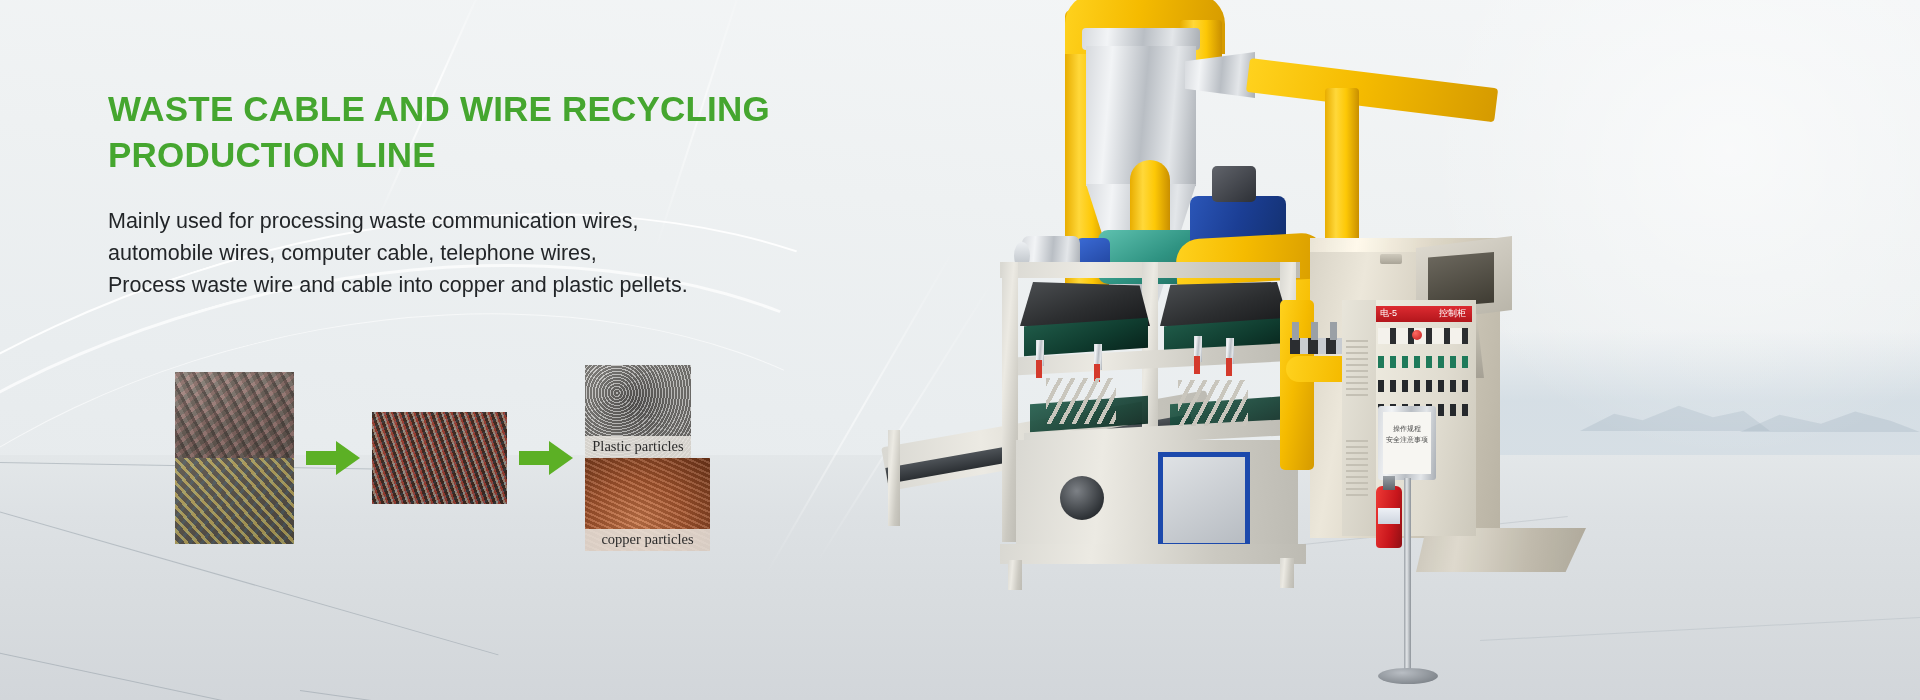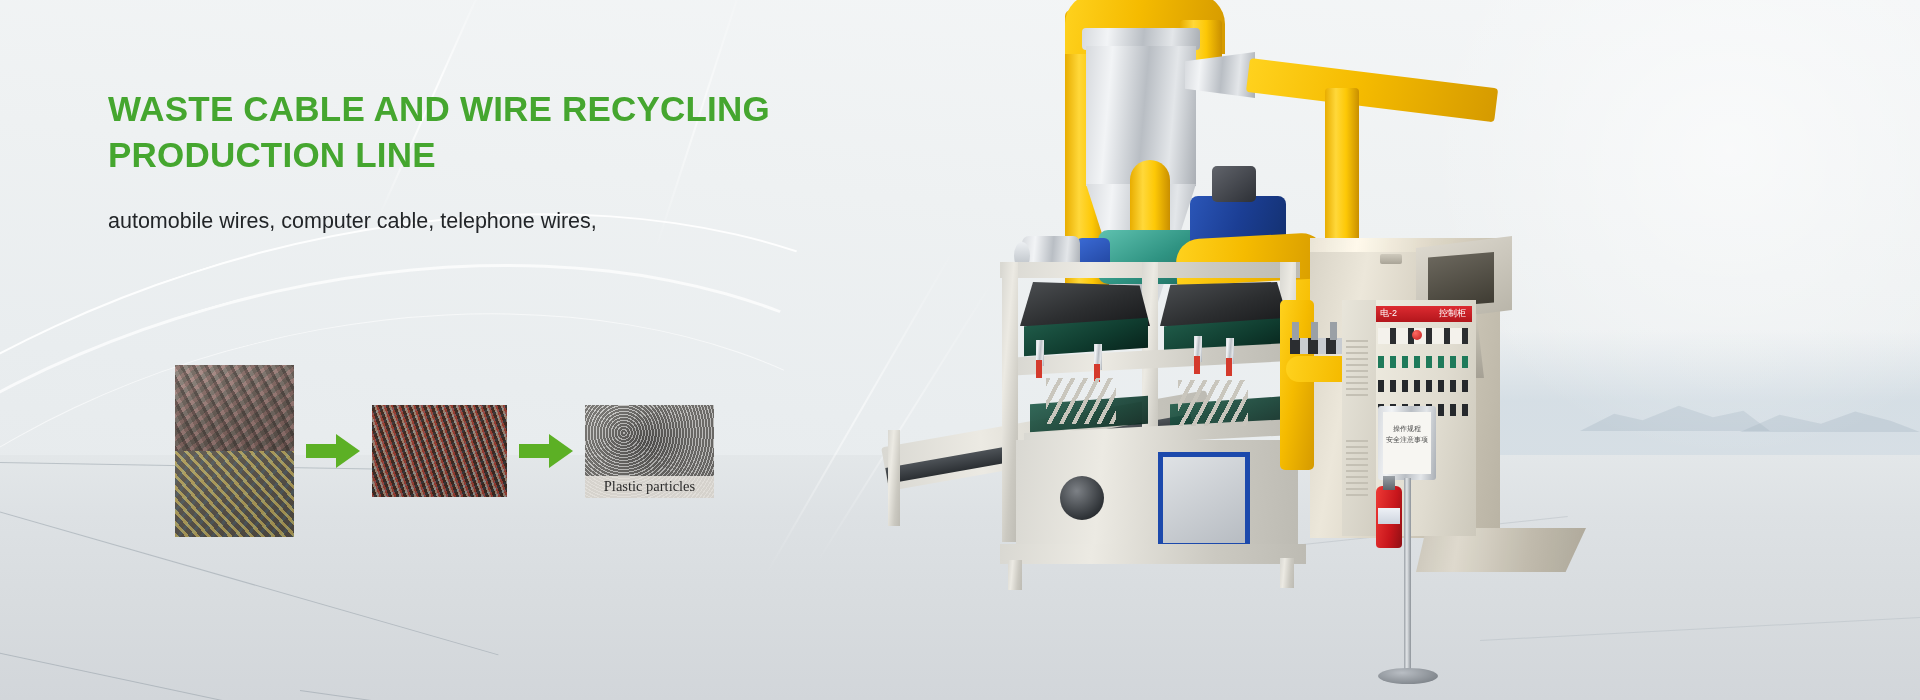--- a/index.html
+++ b/index.html
@@ -174,21 +174,23 @@
   <div class="streak st3"></div>
   <div class="streak st4"></div>
   <div class="glow-tr"></div>
 
   <div class="copy">
     <div class="headline">
       <div>WASTE CABLE AND WIRE RECYCLING</div>
       <div>PRODUCTION LINE</div>
     </div>
     <div class="subcopy">
+      <div>Mainly used for processing waste communication wires,</div>
       <div>automobile wires, computer cable, telephone wires,</div>
+      <div>Process waste wire and cable into copper and plastic pellets.</div>
     </div>
   </div>
 
   <div class="flow">
 
     <div class="stack">
       <div class="ph tex-cable-a" style="width:119px;height:86px;"></div>
       <div class="ph tex-cable-b" style="width:119px;height:86px;"></div>
     </div>
 
@@ -200,22 +202,25 @@
     <div class="stack">
       <div class="ph tex-chopped" style="width:135px;height:92px;"></div>
     </div>
 
     <div class="arrow">
       <div class="shaft"></div>
       <div class="head"></div>
     </div>
 
     <div class="stack">
-      <div class="ph tex-plastic" style="width:129px;height:93px;">
+      <div class="ph tex-plastic" style="width:106px;height:93px;">
         <div class="ph-cap">Plastic particles</div>
+      </div>
+      <div class="ph tex-copper" style="width:125px;height:93px;">
+        <div class="ph-cap">copper particles</div>
       </div>
     </div>
 
   </div>
 
   <div class="machine">
 
     <div class="m duct-yellow-v" style="left:85px;top:10px;width:44px;height:300px;border-radius:6px;"></div>
     <div class="m duct-yellow" style="left:85px;top:-6px;width:160px;height:60px;border-radius:30px 30px 0 0;"></div>
     <div class="m duct-yellow-v" style="left:200px;top:20px;width:42px;height:70px;border-radius:4px;"></div>
@@ -291,21 +296,21 @@
     <div class="m" style="left:448px;top:252px;width:66px;height:56px;background:linear-gradient(160deg,#6e6a60,#3c3930);clip-path:polygon(0 10%,100% 0,100% 90%,0 100%);"></div>
     <div class="m" style="left:452px;top:314px;width:52px;height:64px;background:linear-gradient(#cbc7ba,#a5a094);clip-path:polygon(14% 0,86% 0,100% 100%,0 100%);"></div>
 
     <div class="m duct-yellow" style="left:300px;top:300px;width:34px;height:170px;border-radius:5px;"></div>
     <div class="m duct-yellow" style="left:306px;top:356px;width:126px;height:26px;border-radius:13px;"></div>
     <div class="m" style="left:310px;top:338px;width:120px;height:16px;background:repeating-linear-gradient(90deg,#2b2d30 0 10px,#c8ccd1 10px 18px);"></div>
     <div class="m" style="left:312px;top:322px;width:112px;height:18px;background:repeating-linear-gradient(90deg,#9aa0a6 0 7px,transparent 7px 19px);"></div>
 
     <div class="m" style="left:390px;top:300px;width:106px;height:236px;background:linear-gradient(100deg,#efece1,#e0dcd0 60%,#ccc8bb);"></div>
     <div class="m" style="left:394px;top:306px;width:98px;height:16px;background:linear-gradient(#dd2b31,#b3161c);">
-      <span style="position:absolute;left:6px;top:1px;font-size:9px;color:#fff;font-family:'Liberation Sans',sans-serif;">电-2</span>
+      <span style="position:absolute;left:6px;top:1px;font-size:9px;color:#fff;font-family:'Liberation Sans',sans-serif;">电-5</span>
       <span style="position:absolute;right:6px;top:1px;font-size:9px;color:#fff;font-family:'Liberation Sans',sans-serif;">控制柜</span>
     </div>
     <div class="m" style="left:398px;top:328px;width:90px;height:16px;background:repeating-linear-gradient(90deg,#f4f2ec 0 12px,#2b2d30 12px 18px);"></div>
     <div class="m" style="left:432px;top:330px;width:10px;height:10px;border-radius:50%;background:radial-gradient(circle at 35% 30%,#ff6a62,#c01a1a);"></div>
     <div class="m" style="left:398px;top:356px;width:90px;height:12px;background:repeating-linear-gradient(90deg,#1e7a5a 0 6px,transparent 6px 12px);"></div>
     <div class="m" style="left:398px;top:380px;width:90px;height:12px;background:repeating-linear-gradient(90deg,#25282c 0 6px,transparent 6px 12px);"></div>
     <div class="m" style="left:398px;top:404px;width:90px;height:12px;background:repeating-linear-gradient(90deg,#25282c 0 6px,transparent 6px 12px);"></div>
     <div class="m" style="left:362px;top:300px;width:34px;height:236px;background:linear-gradient(100deg,#e8e5da,#d2cec2);"></div>
     <div class="m" style="left:366px;top:340px;width:22px;height:60px;background:repeating-linear-gradient(#c4c0b4 0 2px,transparent 2px 6px);"></div>
     <div class="m" style="left:366px;top:440px;width:22px;height:60px;background:repeating-linear-gradient(#c4c0b4 0 2px,transparent 2px 6px);"></div>

